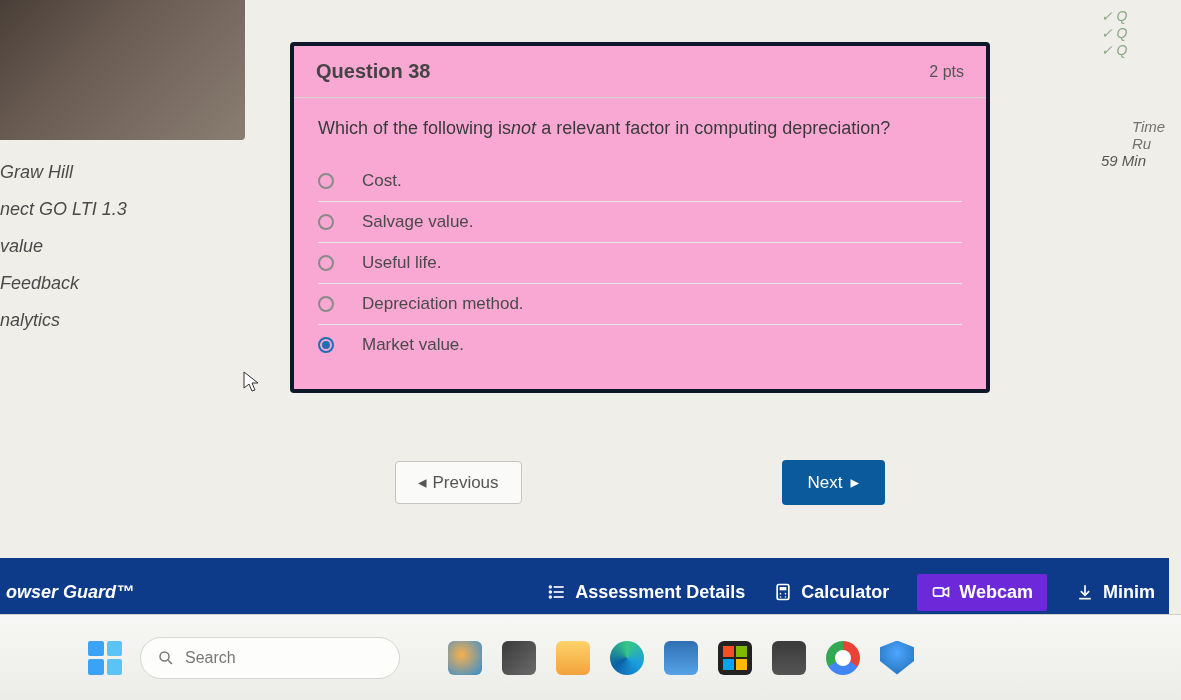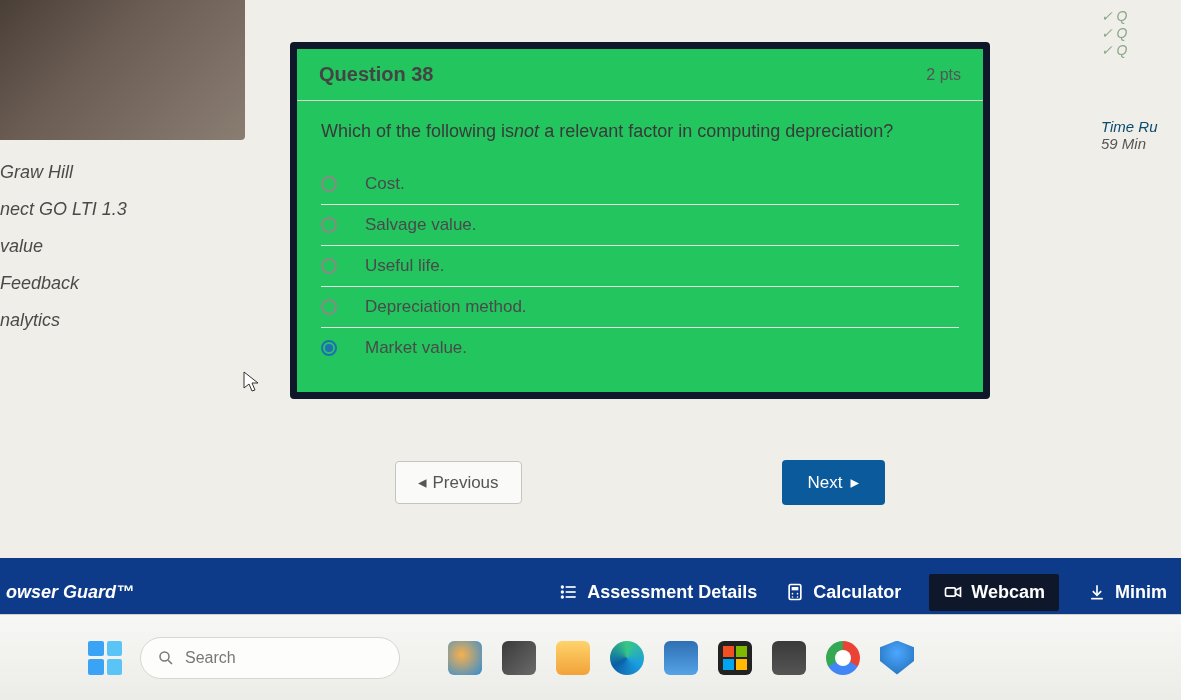--- a/index.html
+++ b/index.html
@@ -33,28 +33,28 @@
   .right-info {
     position: absolute;
     right: 0; top: 8px;
     width: 80px;
     color: #6b6b6b;
     font-style: italic;
     font-size: 15px;
     text-align: left;
   }
   .right-info .check { color:#8aa88a; font-size:14px; line-height:1.2; }
-  .right-info .time-label { margin-top: 60px; color:#0c4a6e; }
+  .right-info .time-label { margin-top: 60px; color:#737373;margin-left:31px; }
   .right-info .time-val { color:#555; }
   .question-card {
     position: absolute;
     top: 42px; left: 290px;
     width: 700px;
-    background: #22c55e;
-    border: 7px solid #0f172a;
+    background: #f9a8d4;
+    border: 4px solid #0f172a;
     border-radius: 4px;
   }
   .q-header {
     display: flex;
     justify-content: space-between;
     align-items: center;
     padding: 14px 22px;
     border-bottom: 1px solid #d5d5d0;
     color: #444;
   }
@@ -105,32 +105,32 @@
     border:none;
     border-radius:4px;
     padding: 12px 26px;
     font-size:17px;
     color:#fff;
     cursor:pointer;
     display:flex; align-items:center; gap:8px;
   }
   .bottom-bar {
     position:absolute;
-    left:0; right:0; top: 558px; height:68px;
+    left:0; right:12px; top: 558px; height:68px;
     background:#0d3b8a;
     display:flex; align-items:center;
     color:#fff;
     font-weight:600;
     font-style:italic;
     font-size:18px;
   }
   .bottom-bar .guard { padding-left:6px; flex:0 0 360px; }
   .bottom-bar .tools { display:flex; gap:28px; align-items:center; margin-left:auto; padding-right:14px; font-style:normal; font-weight:600;}
   .bottom-bar .tool { display:flex; align-items:center; gap:8px; cursor:pointer; }
-  .bottom-bar .tool.webcam { background:#0f172a; padding:8px 14px; border-radius:2px; }
+  .bottom-bar .tool.webcam { background:#6d28d9; padding:8px 14px; border-radius:2px; }
   .bottom-bar svg { width:20px; height:20px; fill:none; stroke:#fff; stroke-width:2; }
   .taskbar {
     position:absolute;
     left:0; right:0; bottom:0; height:86px;
     background:linear-gradient(#f7f7f5,#ecece8);
     border-top:1px solid #d0d0cc;
     display:flex; align-items:center;
     padding-left:88px;
     gap:18px;
   }

